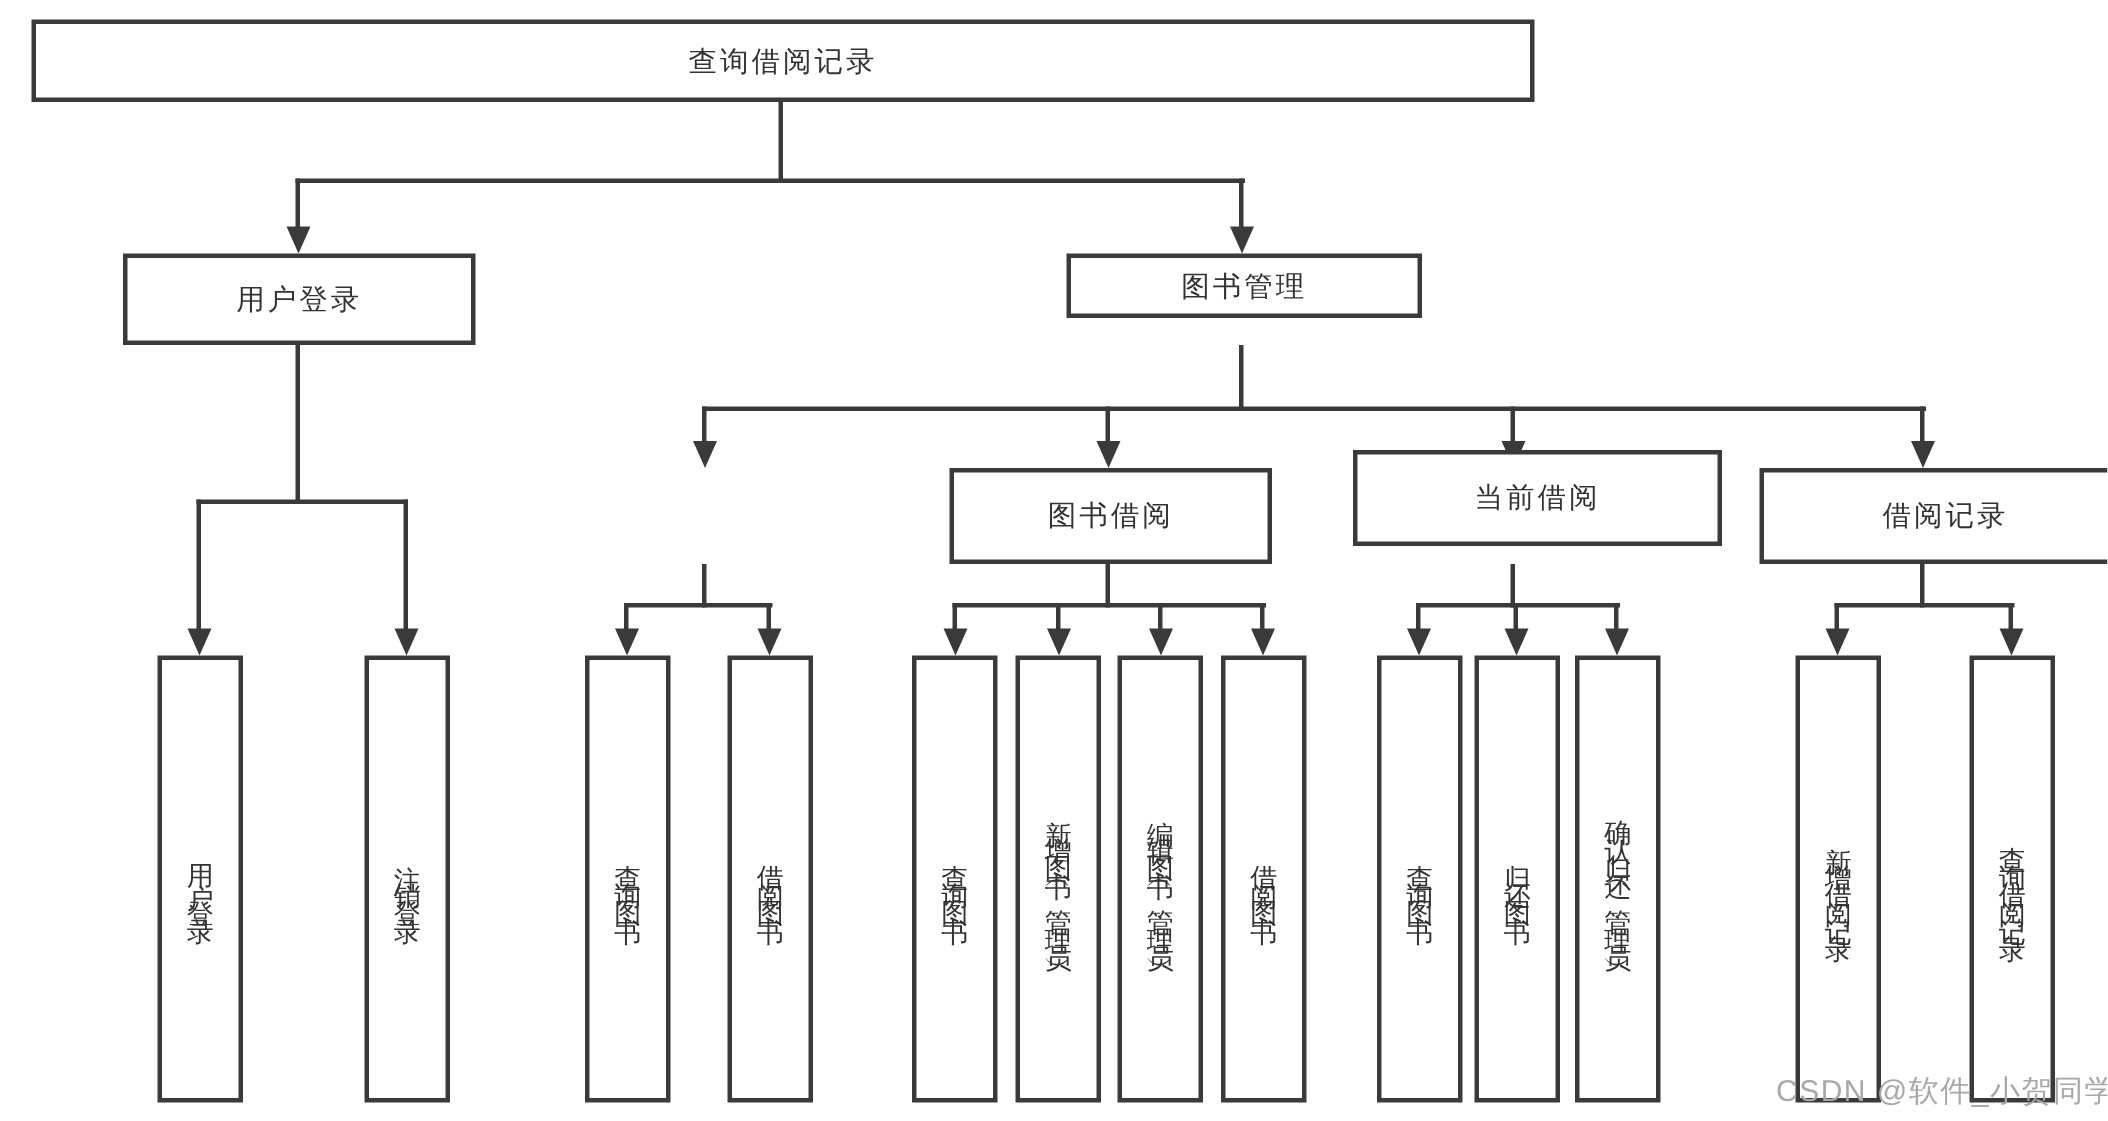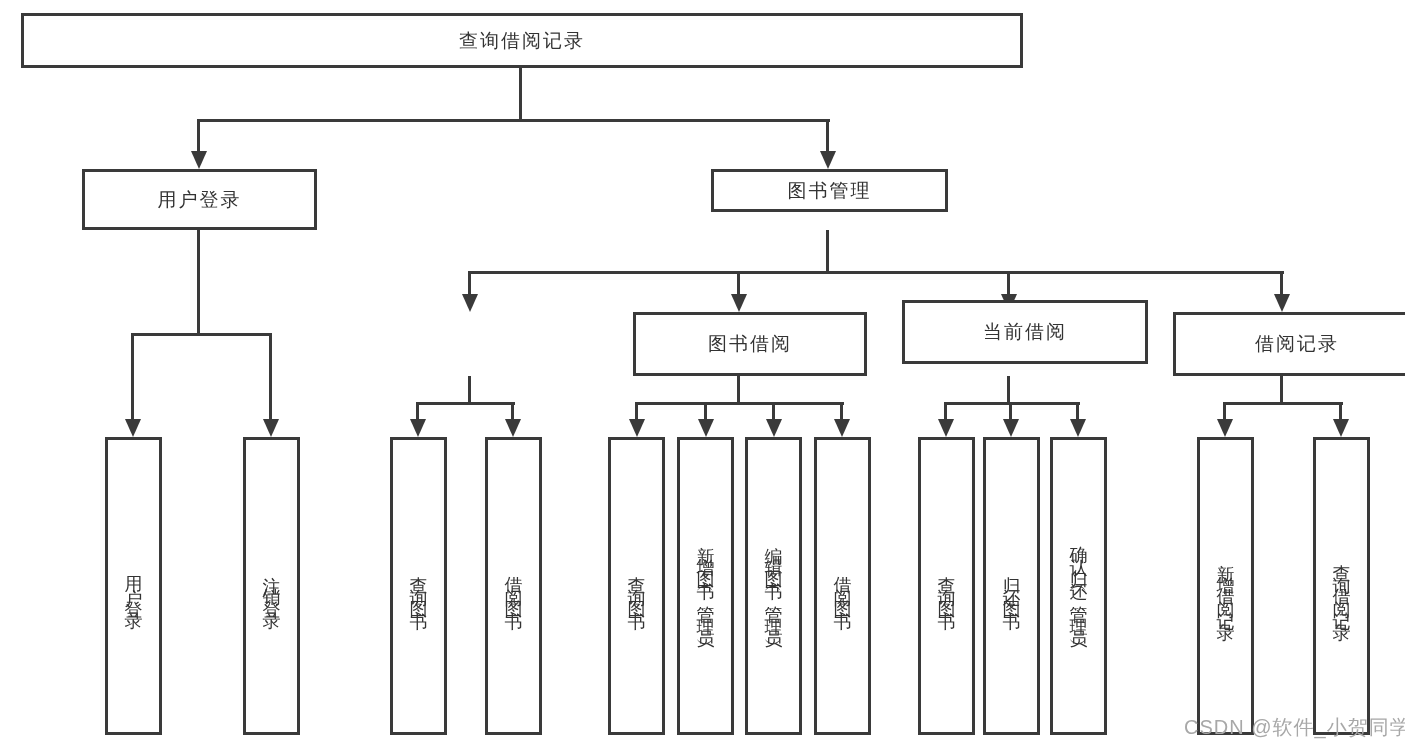--- a/index.html
+++ b/index.html
@@ -104,21 +104,21 @@
     <span>查询借阅记录</span>
   </div>
 
   <div class="node" style="left:82px;top:169px;width:235px;height:61px">
     <span>用户登录</span>
   </div>
   <div class="node" style="left:711px;top:169px;width:237px;height:43px">
     <span>图书管理</span>
   </div>
 
-  <div class="node" style="left:633px;top:312px;width:234px;height:64px">
+  <div class="node" style="left:633px;top:312px;width:215px;height:64px">
     <span>图书借阅</span>
   </div>
   <div class="node" style="left:902px;top:300px;width:246px;height:64px">
     <span>当前借阅</span>
   </div>
   <div class="node" style="left:1173px;top:312px;width:248px;height:64px">
     <span>借阅记录</span>
   </div>
 
   <div class="node leaf" style="left:105px;top:437px;width:57px;height:298px">

